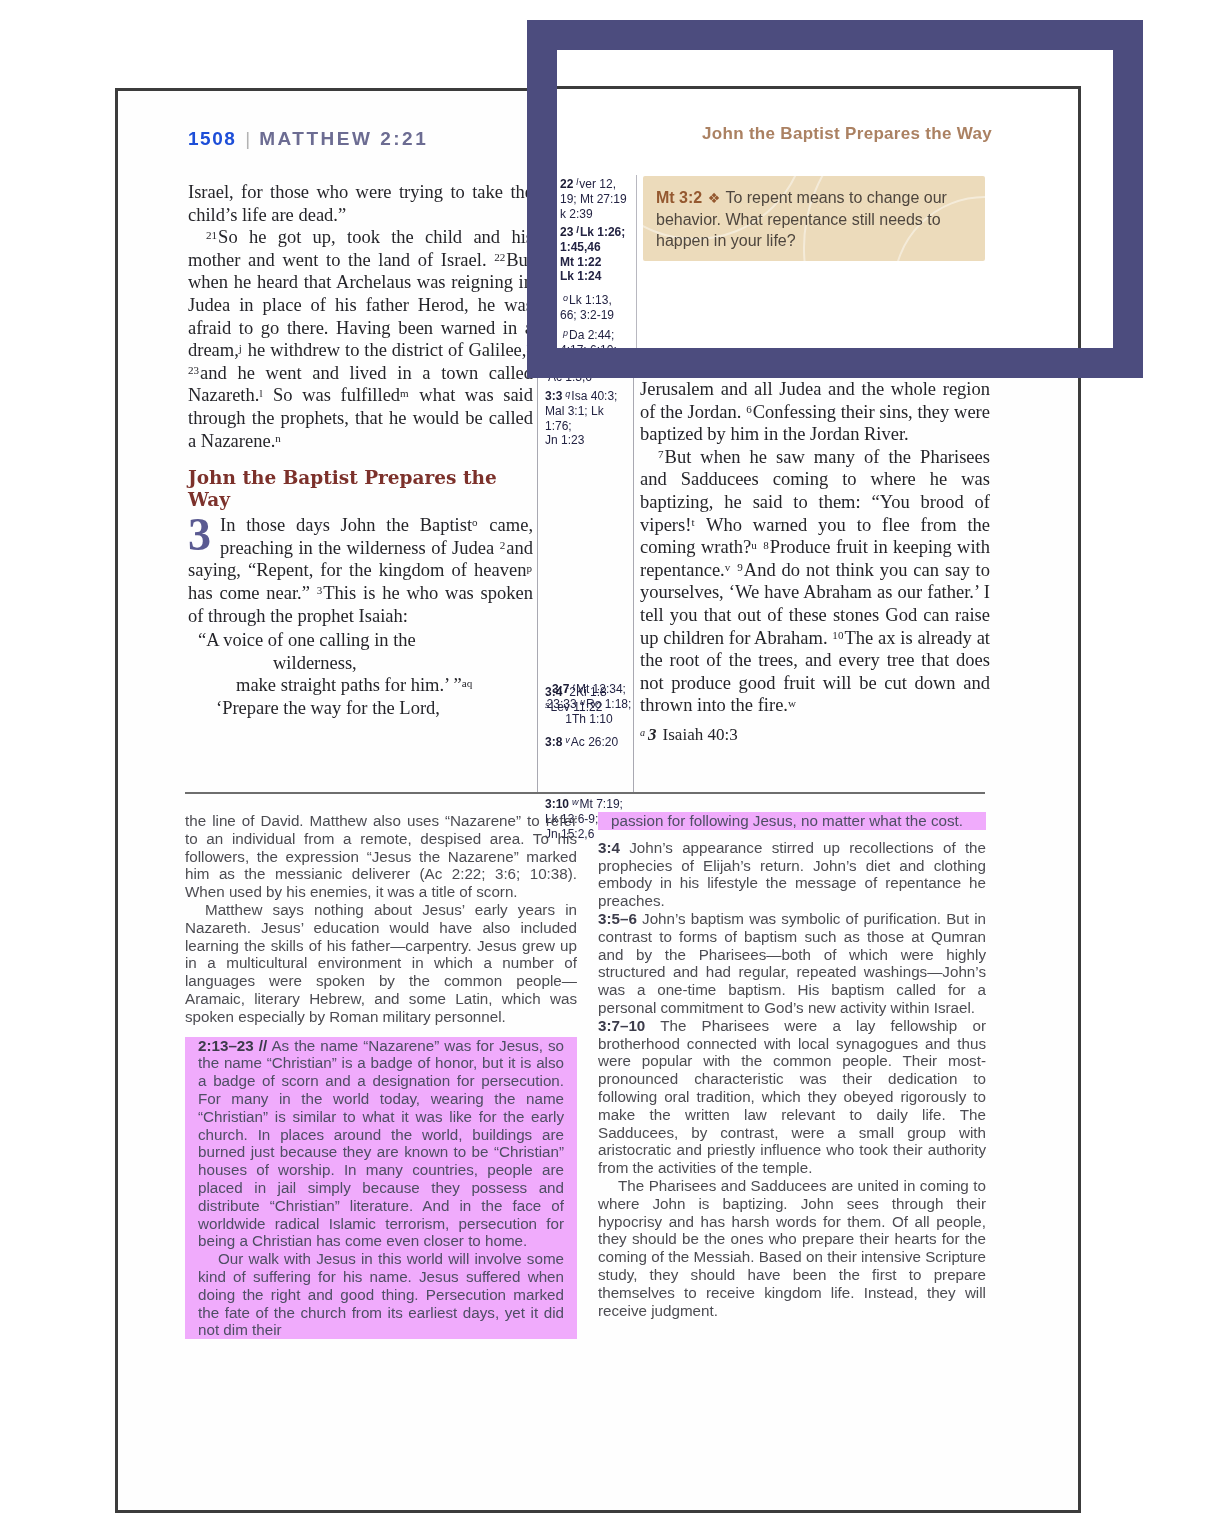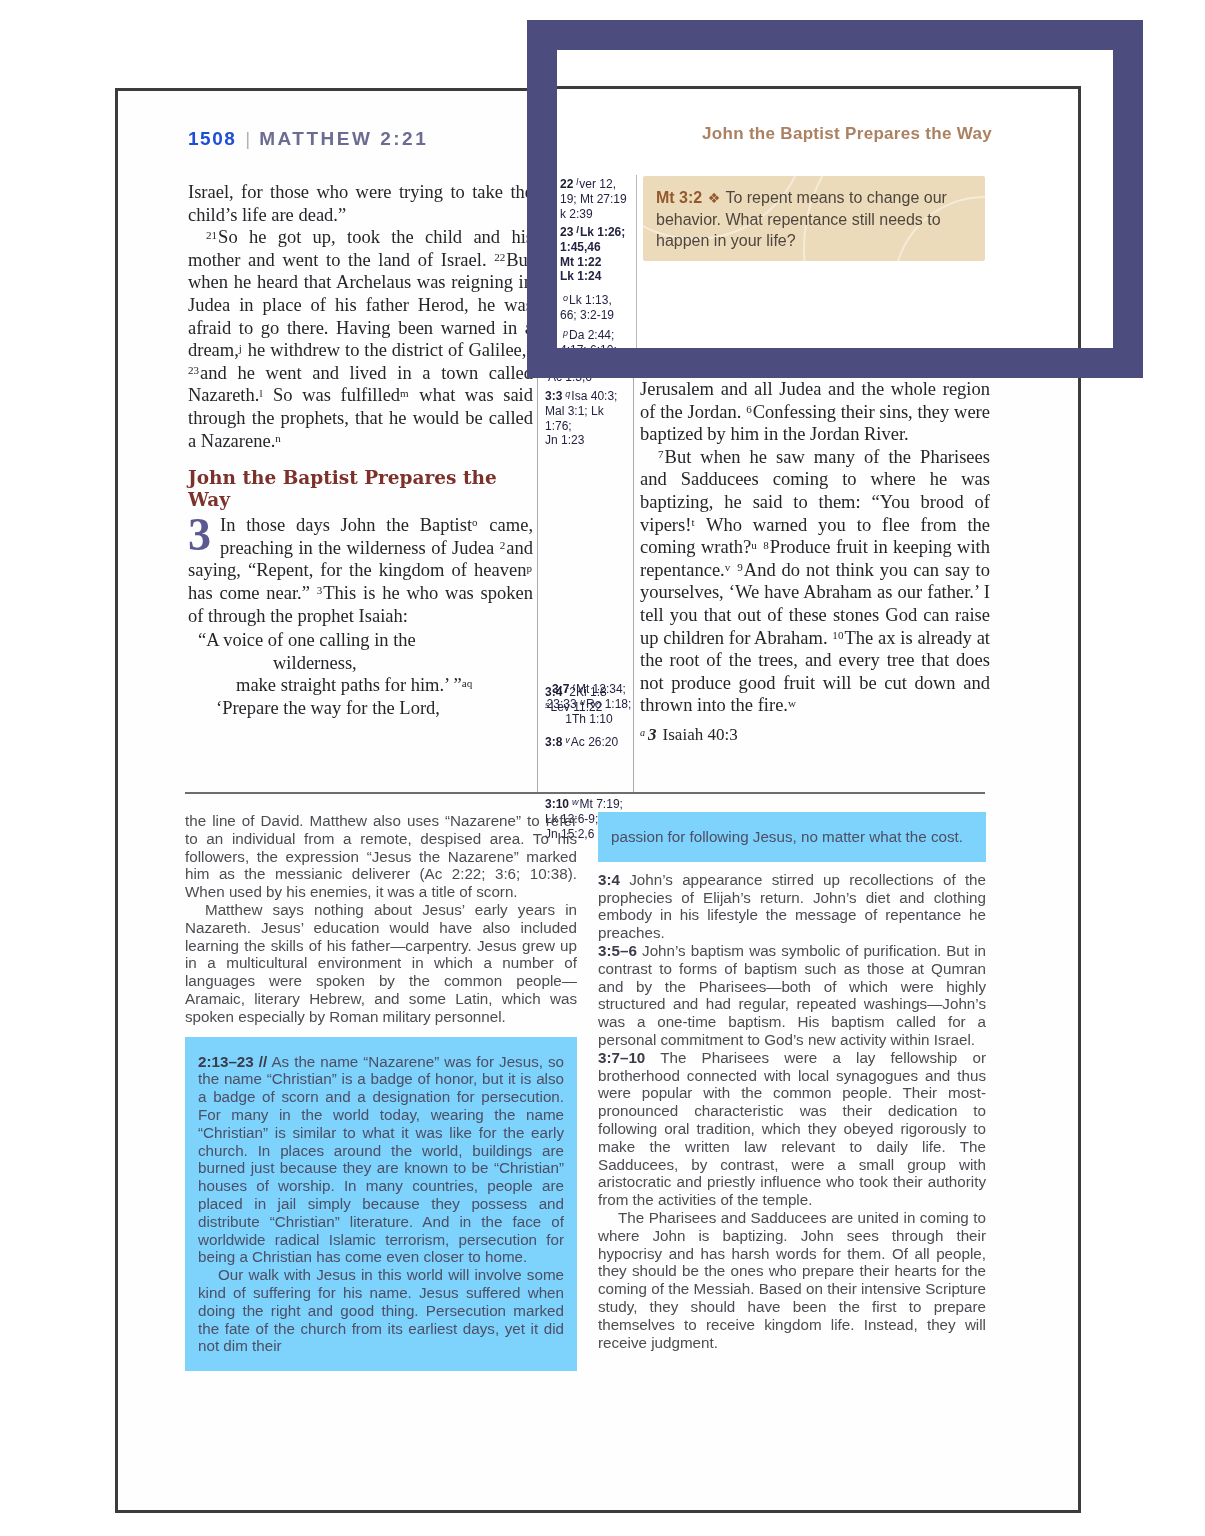--- a/index.html
+++ b/index.html
@@ -39,21 +39,21 @@
   .xref b{margin-right:3px;color:#1a1a33;}
   .xref sup{font-style:italic;font-size:9px;top:-3px;}
   .rulev{width:1px;background:#a9a9b2;}
   .hrule{left:185px;top:792px;width:800px;height:2px;background:#6e6e6e;}
   
   .notes-left{left:185px;top:812px;width:392px;}
   .notes-right{left:598px;top:812px;width:388px;}
   .note{margin:0;font-size:15.2px;line-height:17.8px;color:#4c4c52;text-align:justify;}
   .nindent{text-indent:20px;}
   .nref{color:#3b3b4a;}
-  .bluebox{background:#7dd3fc;padding:16px 13px;margin-top:11px;}
+  .bluebox{background:#f0abfc;padding:0 13px;margin-top:11px;}
   .bluebox .note{color:#4e4e64;}
   .bb2{margin-top:0;margin-bottom:9px;}
   .nsep{font-weight:700;color:#3b3b4a;}
   
   .inset{position:absolute;left:527px;top:20px;width:616px;height:358px;background:#ffffff;
          border:30px solid #4c4c7e;box-sizing:border-box;z-index:10;}
   .inset-window{position:relative;width:556px;height:298px;overflow:hidden;background:#ffffff;}
   .mag-top{left:0;top:36px;width:524px;height:3px;background:#3c3c3c;}
   .mag-right{left:521px;top:36px;width:3px;height:262px;background:#3c3c3c;}
   .inset-header{left:80px;top:74px;width:420px;text-align:center;font-size:17px;font-weight:700;

